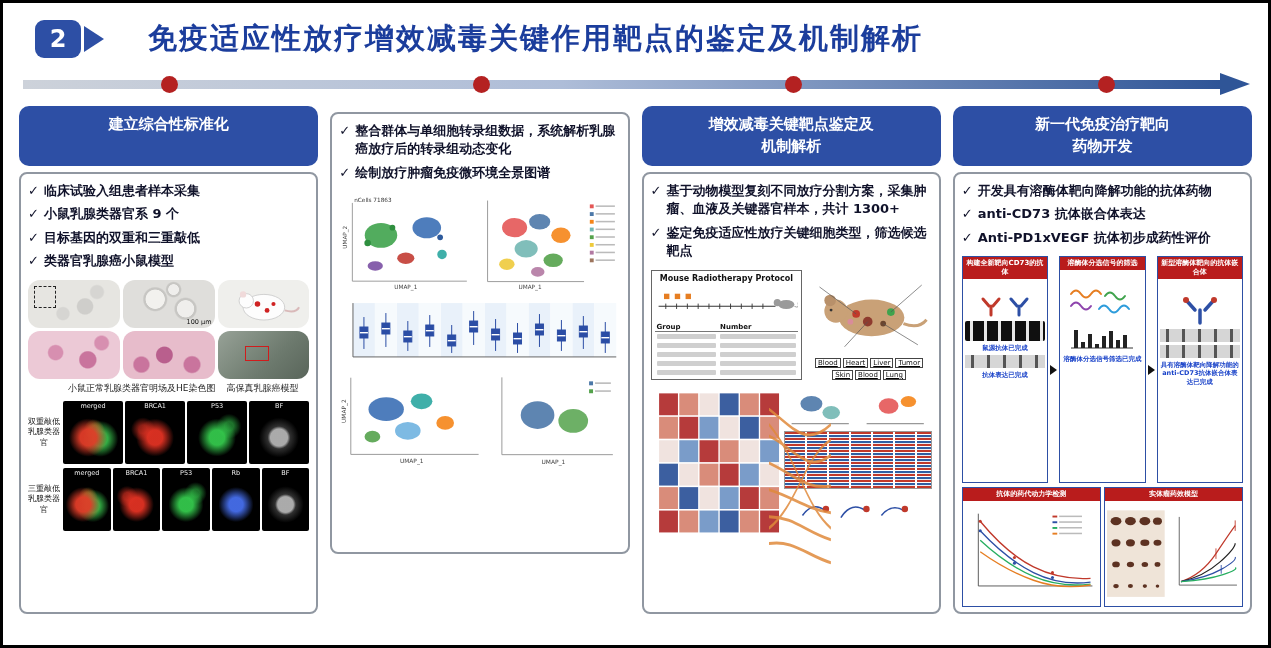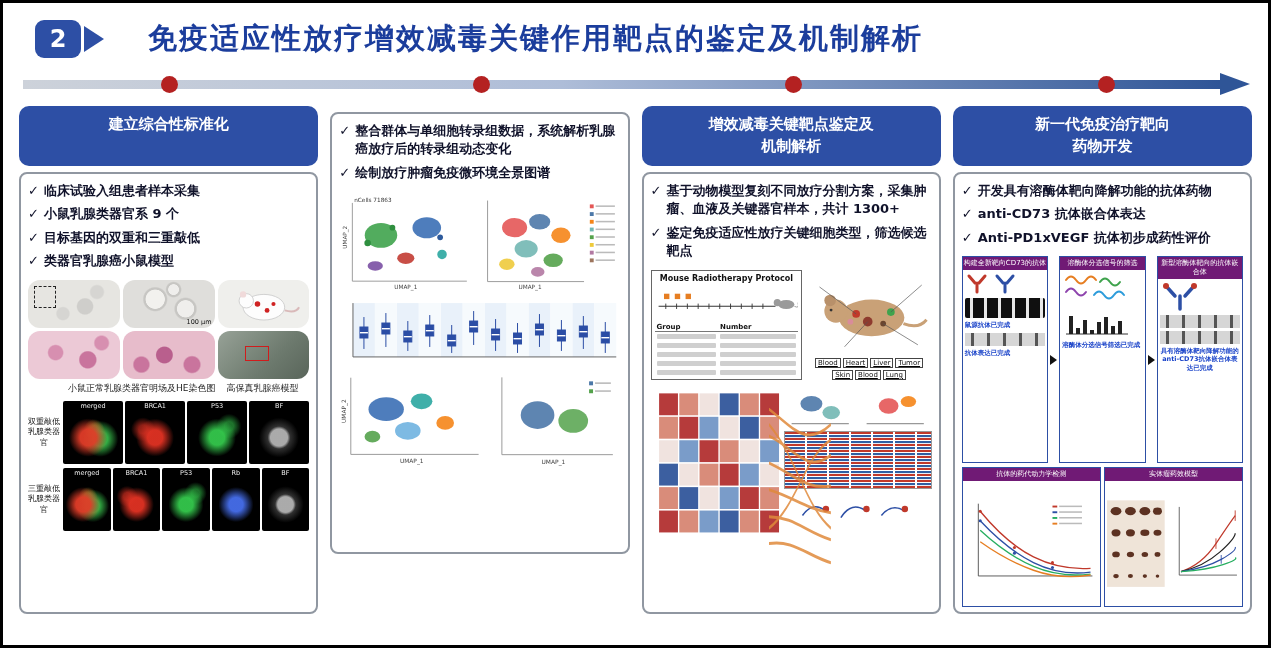--- a/index.html
+++ b/index.html
@@ -108,30 +108,30 @@
              background:repeating-linear-gradient(0deg,#c0392b 0 2px,#e8eef8 2px 3px,#2e5fa3 3px 5px,#fff 5px 6px);
              background-clip:padding-box; position:relative; }
   .stripes::after { content:""; position:absolute; inset:0;
              background:repeating-linear-gradient(90deg,transparent 0 20px,#fff 20px 22px); }
   .net-overlay { position:absolute; left:42%; top:6px; width:22%; height:86%; pointer-events:none; }
 
   
   .fig4 { flex:1; display:flex; flex-direction:column; gap:4px; }
   .top3 { display:flex; align-items:stretch; gap:2px; flex:1; }
   .mini { flex:1; border:1px solid #2d4fa5; display:flex; flex-direction:column; min-width:0; background:#fff; }
-  .mini-h { background:#701a75; color:#fff; font-size:7px; text-align:center; padding:2px 1px; line-height:1.25; }
-  .mini-c { flex:1; padding:3px 2px; display:flex; flex-direction:column; gap:3px; align-items:flex-start; }
+  .mini-h { background:#b91c1c; color:#fff; font-size:7px; text-align:center; padding:2px 1px; line-height:1.25;font-weight:bold; }
+  .mini-c { flex:1; padding:17px 2px; display:flex; flex-direction:column; gap:3px; align-items:center; }
   .arrow-sep { align-self:center; width:0; height:0; border-left:7px solid #111;
                border-top:5px solid transparent; border-bottom:5px solid transparent; flex:0 0 auto; }
   .gel { width:100%; height:20px; background-color:#101010; border-radius:2px;
          background-image:repeating-linear-gradient(90deg,transparent 0 5px,#e8e8e8 5px 8px,transparent 8px 14px); }
   .blot { width:100%; height:13px; background-color:#d6d6d6;
           background-image:repeating-linear-gradient(90deg,transparent 0 6px,#555 6px 9px,transparent 9px 16px); }
   .bluecap { font-size:6.5px; color:#1a43c9; text-align:center; line-height:1.3; font-weight:bold; }
-  .bottom2 { display:flex; gap:3px; height:140px; }
+  .bottom2 { display:flex; gap:3px; height:120px; }
   .mini2 { flex:1; border:1px solid #2d4fa5; display:flex; flex-direction:column; min-width:0; }
   .mini2 .body { flex:1; display:flex; gap:2px; padding:2px; }
 </style>
 </head>
 <body>
 
 <div class="slide">
 
   <div class="hdr">
     <div class="badge">2</div>

